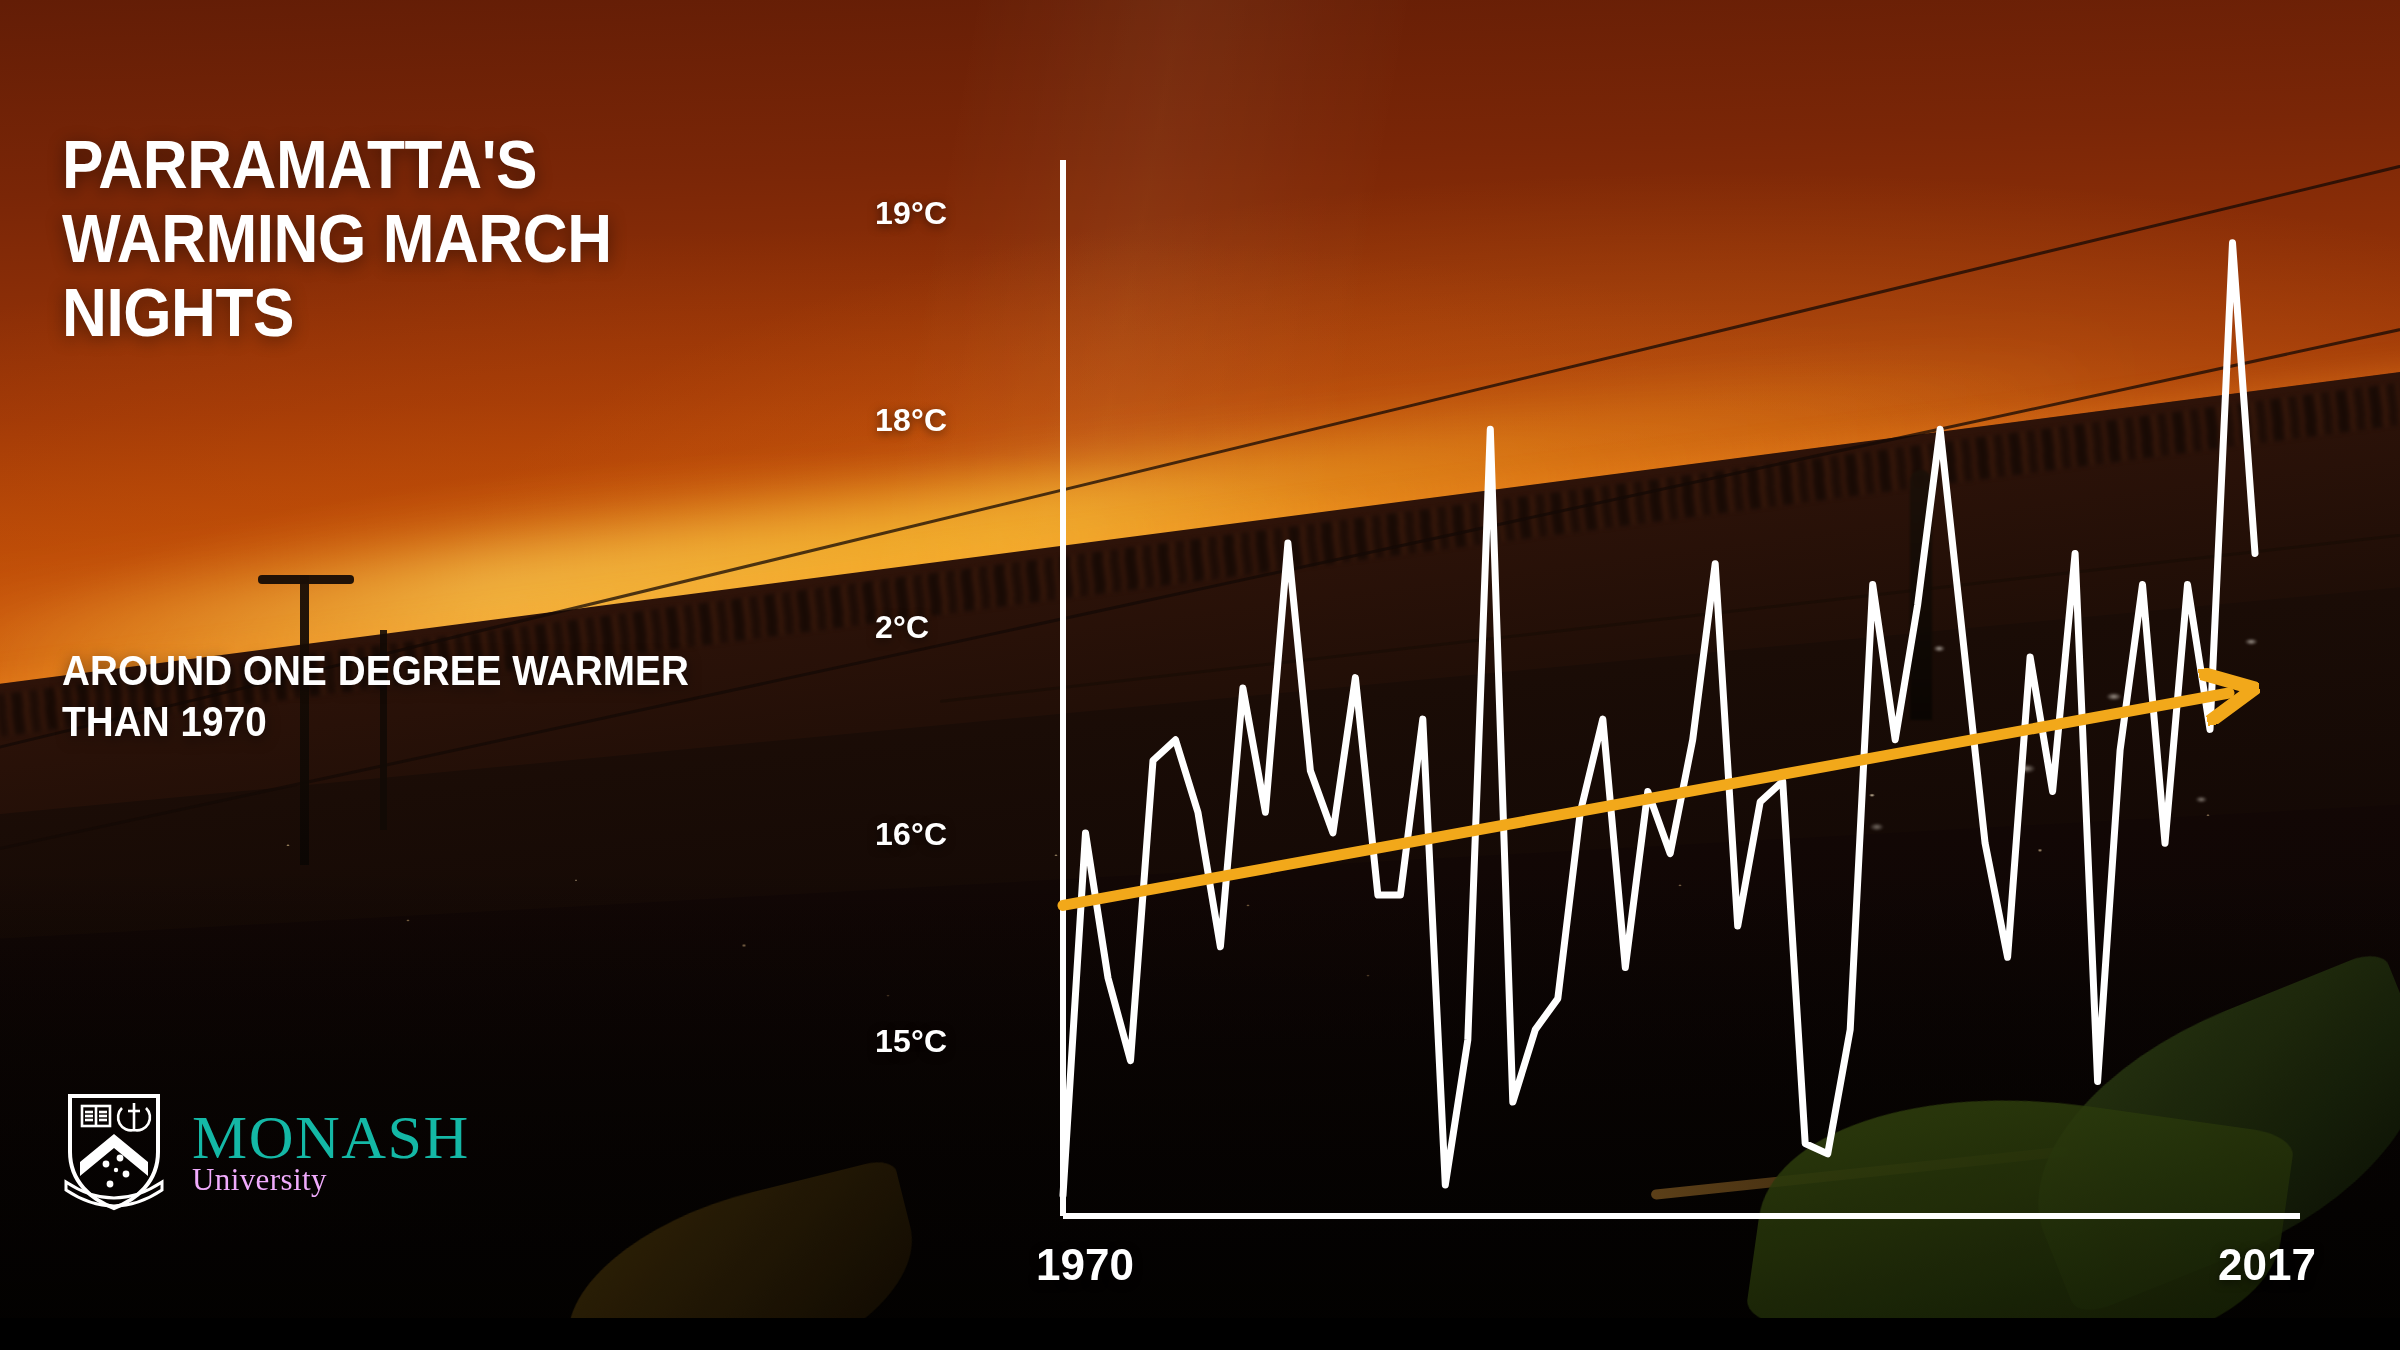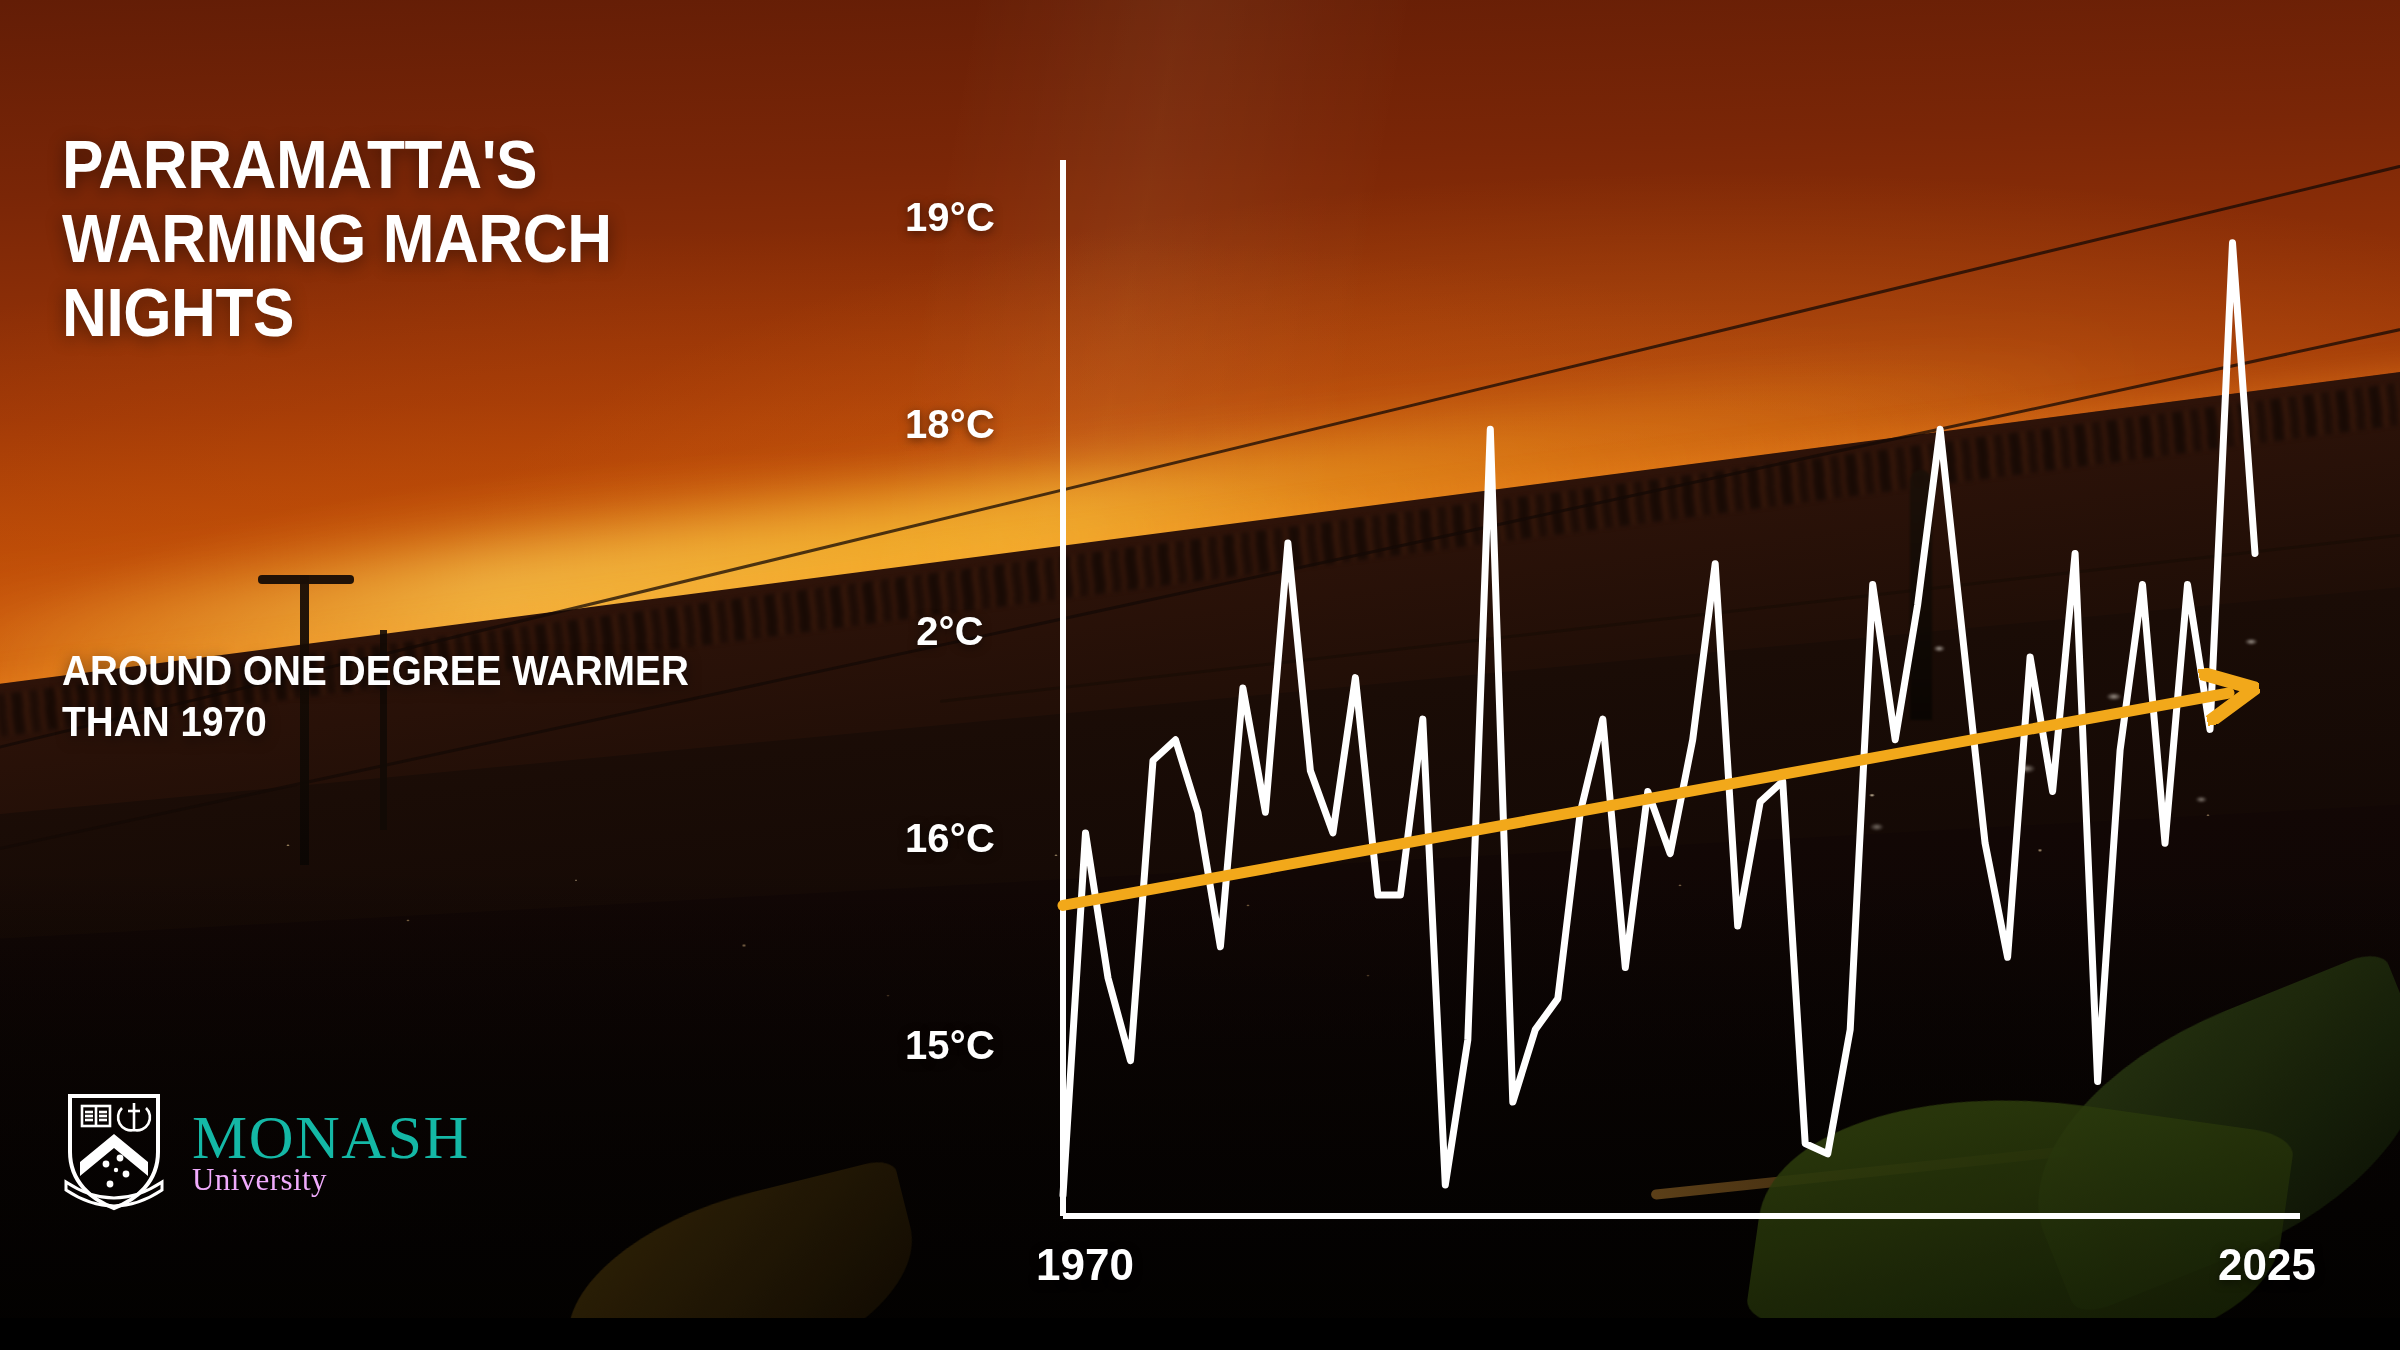--- a/index.html
+++ b/index.html
@@ -113,22 +113,22 @@
 
   
   .logo{position:absolute;left:62px;top:1090px;display:flex;align-items:center;gap:26px;}
   .logo-word{display:flex;flex-direction:column;line-height:.93;}
   .logo-monash{font-family:"Liberation Serif", serif;color:#14b8a6;font-size:62px;letter-spacing:1.5px;}
   .logo-univ{font-family:Liberation Serif, serif;color:#f0abfc;font-size:31px;font-weight:300;letter-spacing:.4px;}
 
   
   .chart{position:absolute;left:0;top:0;width:2400px;height:1350px;}
   .tick-label{
-    position:absolute;color:#fff;font-size:40px;font-weight:700;
-    text-align:center;width:150px;letter-spacing:.2px;
+    position:absolute;color:#fff;font-size:32px;font-weight:700;
+    text-align:left;width:150px;letter-spacing:.2px;
     text-shadow:0 2px 10px rgba(0,0,0,.55);
   }
   .xlabel{
     position:absolute;color:#fff;font-size:44px;font-weight:700;
     text-shadow:0 2px 10px rgba(0,0,0,.55);
   }
 </style>
 </head>
 <body>
 
@@ -218,16 +218,16 @@
 
     
     <div class="tick-label" id="yl0" style="left: 875px; top: 195.118px;">19°C</div>
     <div class="tick-label" id="yl1" style="left: 875px; top: 402.176px;">18°C</div>
     <div class="tick-label" id="yl2" style="left: 875px; top: 609.235px;">2°C</div>
     <div class="tick-label" id="yl3" style="left: 875px; top: 816.294px;">16°C</div>
     <div class="tick-label" id="yl4" style="left: 875px; top: 1023.35px;">15°C</div>
 
     
     <div class="xlabel" style="left:1036px;top:1240px;">1970</div>
-    <div class="xlabel" style="left:2218px;top:1240px;">2025</div>
+    <div class="xlabel" style="left:2218px;top:1240px;">2017</div>
   </div>
 
 </div>
 
 </body></html>

